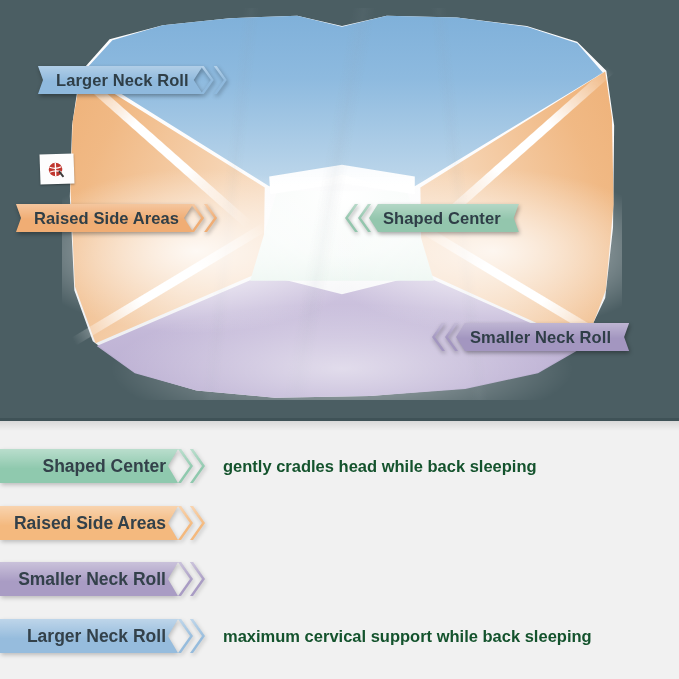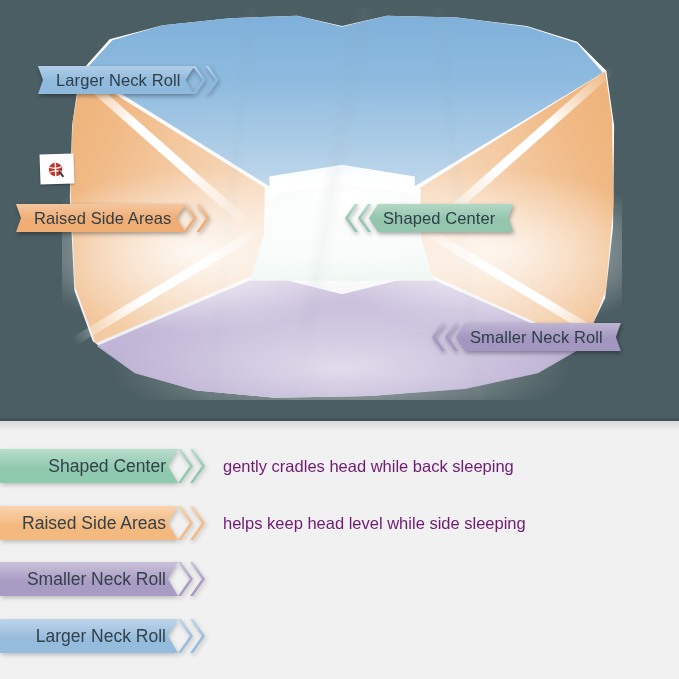--- a/index.html
+++ b/index.html
@@ -11,20 +11,21 @@
     width: 679px;
     height: 679px;
     overflow: hidden;
     font-family: "Liberation Sans", sans-serif;
     -webkit-font-smoothing: antialiased;
   }
   #page {
     position: relative;
     width: 571px;
     height: 679px;
+    font-weight: bold;
   }
 
   
   #photo-panel {
     position: absolute;
     left: 0; top: 0;
     width: 679px;
     height: 421px;
     background: #4b5e63;
     overflow: hidden;
@@ -275,21 +276,21 @@
   }
   .chip-chev{
     width:15px; height:34px; flex:none;
     background: linear-gradient(to bottom, rgba(255,255,255,.40), rgba(255,255,255,0) 58%), var(--c);
     clip-path: polygon(0 0, 12px 50%, 0 100%, 3px 100%, 15px 50%, 3px 0);
   }
   .chip-chev + .chip-chev{ margin-left:-3px; }
   .legend-desc{
     margin-left:18px;
     font-size:16.5px;
-    color:#701a75;
+    color:#14532d;
     white-space:nowrap;
   }
   .row-green  { --c:#8fc9ae; }
   .row-orange { --c:#f4b97e; }
   .row-purple { --c:#a99cc4; }
   .row-blue   { --c:#96bcdd; }
 </style>
 </head>
 <body>
 
@@ -370,34 +371,34 @@
       </div>
       <div class="legend-desc">gently cradles head while back sleeping</div>
     </div>
 
     <div class="legend-row row-orange">
       <div class="chip-wrap">
         <div class="chip">Raised Side Areas</div>
         <div class="chip-chev"></div>
         <div class="chip-chev"></div>
       </div>
-      <div class="legend-desc">helps keep head level while side sleeping</div>
     </div>
 
     <div class="legend-row row-purple">
       <div class="chip-wrap">
         <div class="chip">Smaller Neck Roll</div>
         <div class="chip-chev"></div>
         <div class="chip-chev"></div>
       </div>
     </div>
 
     <div class="legend-row row-blue">
       <div class="chip-wrap">
         <div class="chip">Larger Neck Roll</div>
         <div class="chip-chev"></div>
         <div class="chip-chev"></div>
       </div>
+      <div class="legend-desc">maximum cervical support while back sleeping</div>
     </div>
 
   </div>
 
 </div>
 
 </body></html>

